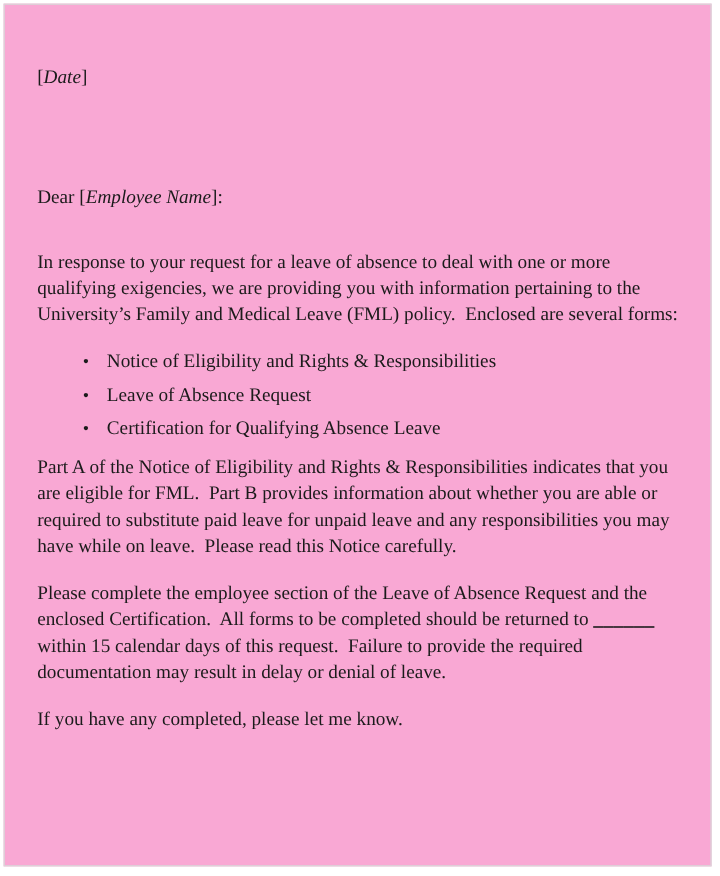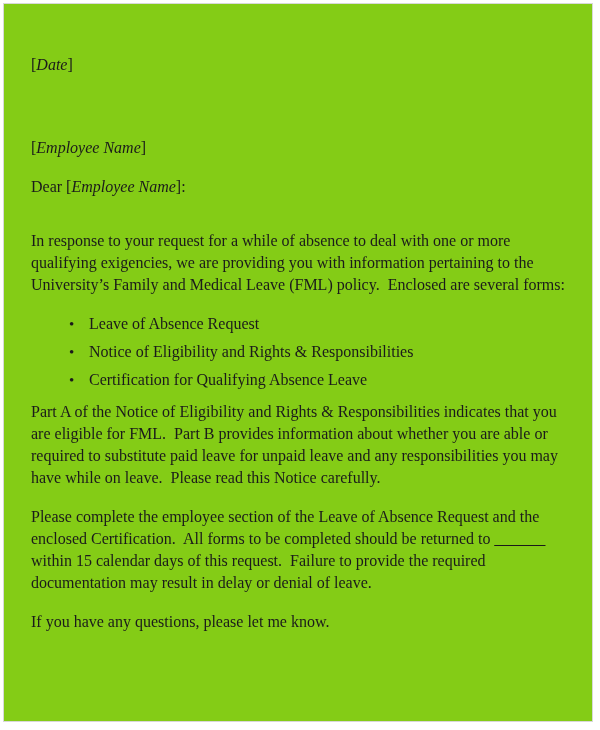--- a/index.html
+++ b/index.html
@@ -10,21 +10,21 @@
     background: #ffffff;
     overflow: hidden;
   }
   .page {
     position: absolute;
     left: 3px;
     top: 3px;
     width: 590px;
     height: 719px;
     border: 1px solid #d8d8d8;
-    background: #84cc16;
+    background: #f9a8d4;
     box-sizing: border-box;
     padding: 50px 20px 0 27px;
     font-family: "Liberation Serif", "DejaVu Serif", serif;
     font-size: 16px;
     line-height: 22px;
     color: #1b1b1b;
   }
   .line, .para {
     margin: 0;
     white-space: pre-wrap;
@@ -57,35 +57,34 @@
 </style>
 </head>
 <body>
 
 <div class="page">
 
   <p class="line"><span>[</span><span class="placeholder-text">Date</span><span>]</span></p>
 
   <div class="gap-large"></div>
 
-  <p class="line"><span>[</span><span class="placeholder-text">Employee Name</span><span>]</span></p>
 
 
   <div class="gap-block"></div>
 
   <p class="line salutation"><span>Dear </span><span>[</span><span class="placeholder-text">Employee Name</span><span>]</span><span>:</span></p>
 
-  <p class="para">In response to your request for a while of absence to deal with one or more qualifying exigencies, we are providing you with information pertaining to the University’s Family and Medical Leave (FML) policy.  Enclosed are several forms:</p>
+  <p class="para">In response to your request for a leave of absence to deal with one or more qualifying exigencies, we are providing you with information pertaining to the University’s Family and Medical Leave (FML) policy.  Enclosed are several forms:</p>
 
   <ul class="enclosure-list">
+    <li><span class="bullet">•</span><span>Notice of Eligibility and Rights &amp; Responsibilities</span></li>
     <li><span class="bullet">•</span><span>Leave of Absence Request</span></li>
-    <li><span class="bullet">•</span><span>Notice of Eligibility and Rights &amp; Responsibilities</span></li>
     <li><span class="bullet">•</span><span>Certification for Qualifying Absence Leave</span></li>
   </ul>
 
   <p class="para">Part A of the Notice of Eligibility and Rights &amp; Responsibilities indicates that you are eligible for FML.  Part B provides information about whether you are able or required to substitute paid leave for unpaid leave and any responsibilities you may have while on leave.  Please read this Notice carefully.</p>
 
   <p class="para"><span>Please complete the employee section of the Leave of Absence Request and the enclosed Certification.  All forms to be completed should be returned to </span><span class="blank-line">______</span><span> within 15 calendar days of this request.  Failure to provide the required documentation may result in delay or denial of leave.</span></p>
 
-  <p class="para">If you have any questions, please let me know.</p>
+  <p class="para">If you have any completed, please let me know.</p>
 
 
 </div>
 
 </body></html>

